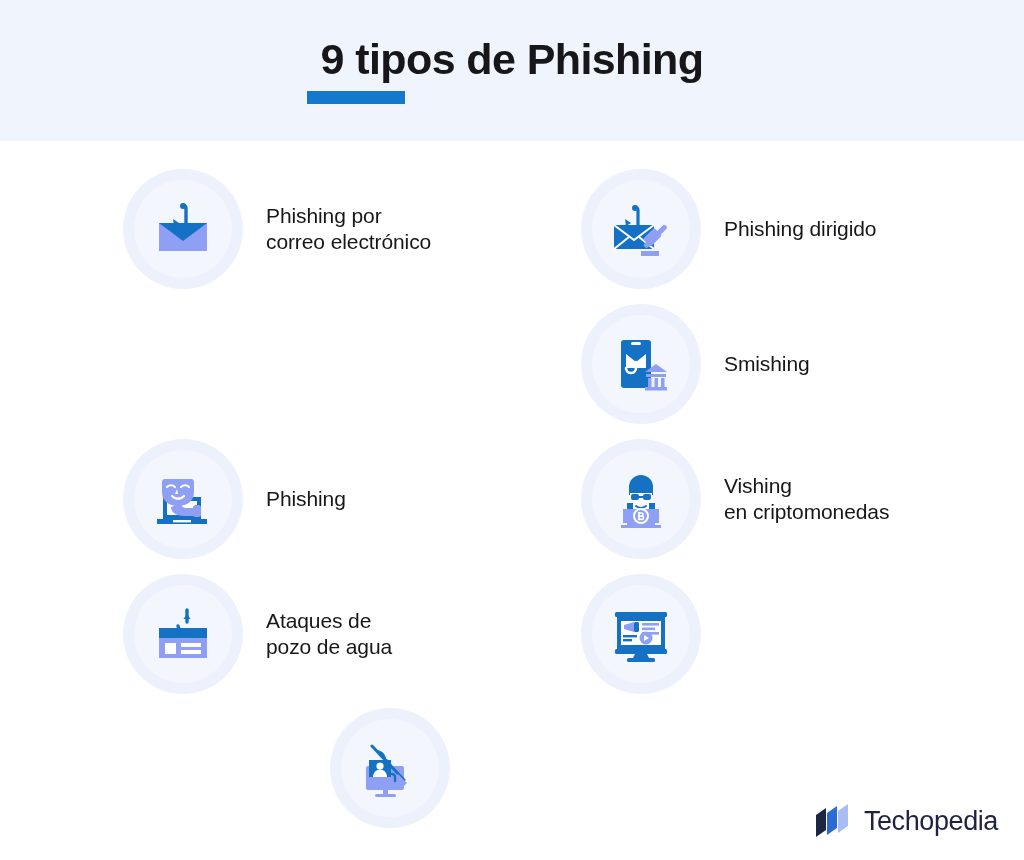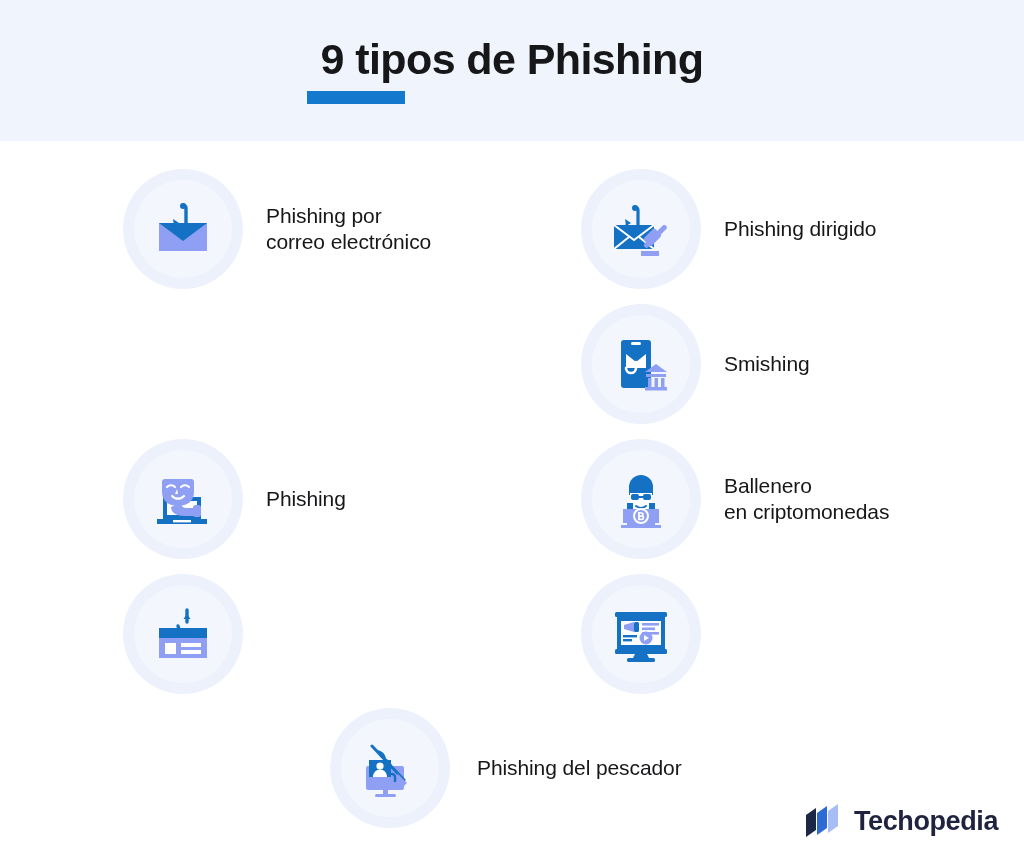--- a/index.html
+++ b/index.html
@@ -69,21 +69,21 @@
   .row-3 { top:433px; }
   .row-4 { top:567px; }
 
   
   .logo {
     position:absolute; right:26px; bottom:22px;
     display:flex; align-items:center; gap:11px;
   }
   .logo-mark { width:38px; height:34px; display:block; }
   .logo-text {
-    font-size:27px; font-weight:bold; color:#1F2340;
+    font-size:27px; font-weight:normal; color:#1F2340;
     letter-spacing:-0.4px;
   }
 </style>
 </head>
 <body>
 
 <div class="page">
 
   <div class="header">
     <div class="header-inner">
@@ -135,20 +135,22 @@
           <rect x="8" y="26" width="48" height="10" fill="#1471C4"></rect>
           <rect x="8" y="36" width="48" height="20" fill="#8E9FF4"></rect>
           <rect x="14" y="41" width="11" height="11" fill="#ffffff"></rect>
           <rect x="30" y="41" width="20" height="4" fill="#ffffff"></rect>
           <rect x="30" y="48" width="20" height="4" fill="#ffffff"></rect>
           <path d="M36 8v12" stroke="#1471C4" stroke-width="3.4" stroke-linecap="round"></path>
           <path d="M36 12l3.5 5h-7z" fill="#1471C4"></path>
           <path d="M27 24a9 9 0 009 8" fill="none" stroke="#1471C4" stroke-width="3.4" stroke-linecap="round"></path>
         </svg>
       </div>
+      <div class="label">Ataques de
+pozo de agua</div>
     </div>
 
     <div class="item col-right row-1">
       <div class="badge">
         <svg width="64" height="64" viewBox="0 0 64 64">
           <rect x="12" y="8" width="30" height="48" rx="3" fill="#1471C4"></rect>
           <rect x="22" y="10" width="10" height="3" rx="1.5" fill="#ffffff"></rect>
           <rect x="17" y="22" width="20" height="14" fill="#ffffff"></rect>
           <path d="M17 22l10 8 10-8z" fill="#1471C4"></path>
           <path d="M27 30v6a5 5 0 01-10 0" fill="none" stroke="#ffffff" stroke-width="2.6" stroke-linecap="round"></path>
@@ -195,21 +197,21 @@
           <path d="M18 36h6v18h-6z" fill="#1471C4"></path>
           <path d="M40 36h6v18h-6z" fill="#1471C4"></path>
           <path d="M14 42h5v14h-5z" fill="#8E9FF4"></path>
           <path d="M45 42h5v14h-5z" fill="#8E9FF4"></path>
           <path d="M18 42h28v16H18z" fill="#8E9FF4"></path>
           <circle cx="32" cy="49" r="7" fill="none" stroke="#ffffff" stroke-width="2"></circle>
           <path d="M30 45v8M29 49h4M29 46h3.5a1.6 1.6 0 010 3.2H29M29 49.2h4a1.6 1.6 0 010 3.2H29" stroke="#ffffff" stroke-width="1.6" fill="none"></path>
           <path d="M12 58h40v3H12z" fill="#8E9FF4"></path>
         </svg>
       </div>
-      <div class="label">Ballenero
+      <div class="label">Vishing
 en criptomonedas</div>
     </div>
 
     <div class="item col-right row-3">
       <div class="badge">
         <svg width="64" height="64" viewBox="0 0 64 64">
           <rect x="6" y="10" width="52" height="5" rx="1.5" fill="#1471C4"></rect>
           <rect x="8" y="15" width="48" height="32" fill="#1471C4"></rect>
           <rect x="12" y="19" width="40" height="24" fill="#ffffff"></rect>
           <rect x="6" y="47" width="52" height="5" rx="1.5" fill="#1471C4"></rect>
@@ -237,21 +239,20 @@
           <rect x="11" y="24" width="22" height="17" fill="#1471C4"></rect>
           <circle cx="22" cy="30" r="3.6" fill="#ffffff"></circle>
           <path d="M15 41c0-4.4 3.2-7.4 7-7.4s7 3 7 7.4z" fill="#ffffff"></path>
           <path d="M14 10l32 34" stroke="#1471C4" stroke-width="3" stroke-linecap="round"></path>
           <path d="M40 38l9 9-3 3-9-9z" fill="#8E9FF4"></path>
           <path d="M19 14c6 1 9 5 9 10-5-1-8-5-9-10z" fill="#1471C4"></path>
           <path d="M25 22c6 1 9 5 9 10-5-1-8-5-9-10z" fill="#1471C4"></path>
           <path d="M34 38a3 3 0 013 3v4" fill="none" stroke="#1471C4" stroke-width="2.4" stroke-linecap="round"></path>
         </svg>
       </div>
-      <div class="label">Phishing del pescador</div>
     </div>
 
   </div>
 
   <div class="logo">
     <svg class="logo-mark" viewBox="0 0 38 34">
       <path d="M1 11 L11 4 L11 26 L1 33 Z" fill="#1C2745"></path>
       <path d="M12 9 L22 2 L22 24 L12 31 Z" fill="#2D6BD4"></path>
       <path d="M23 7 L33 0 L33 22 L23 29 Z" fill="#A9BDF5"></path>
     </svg>

